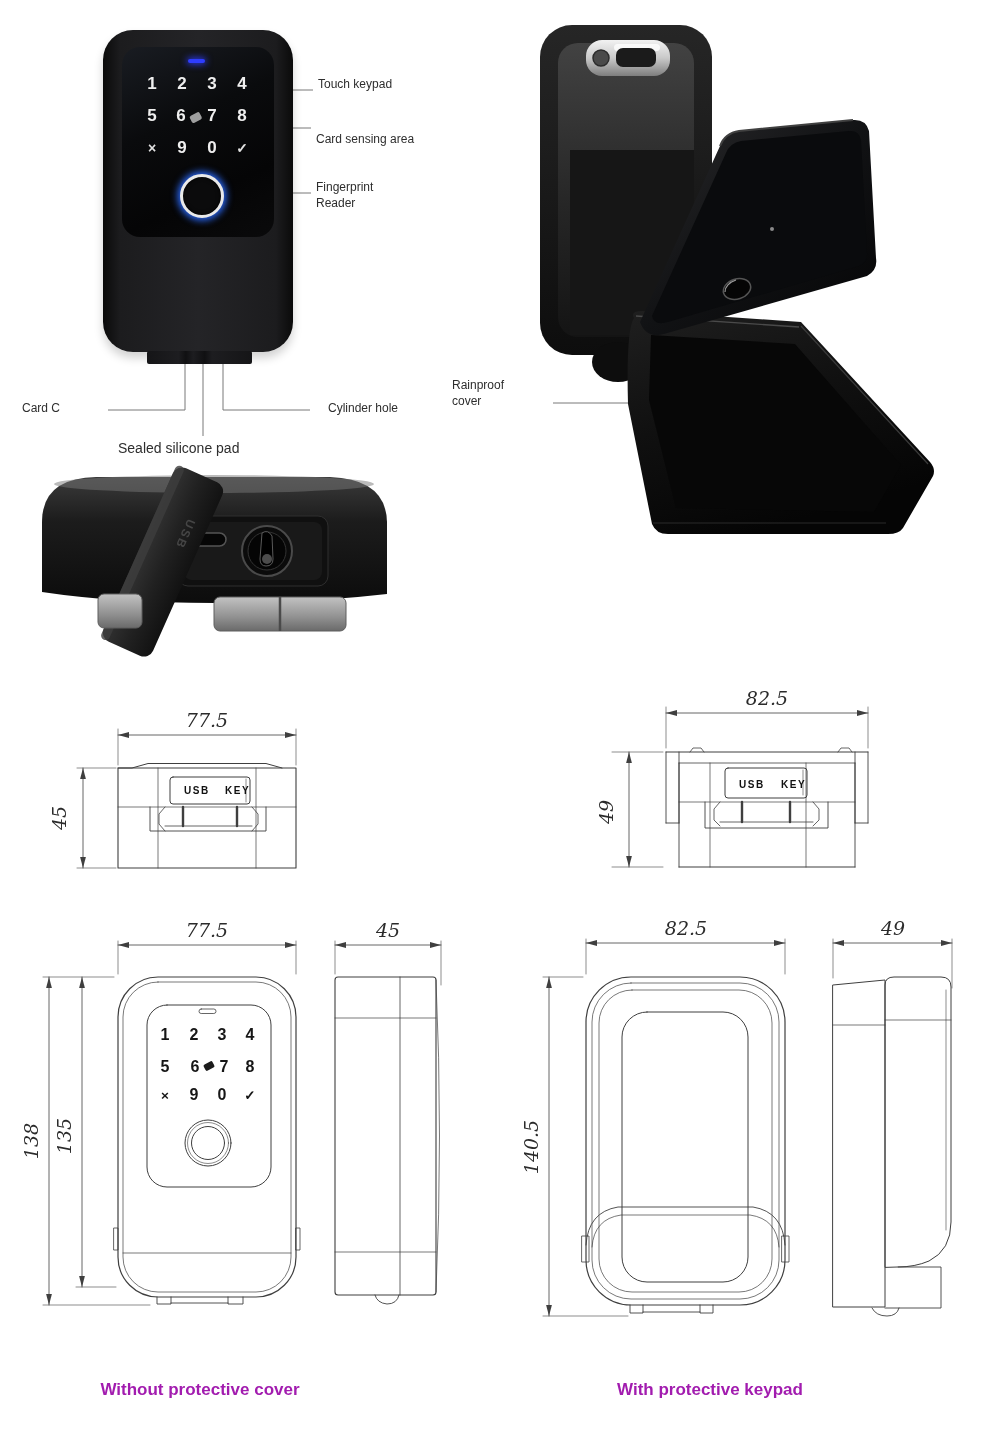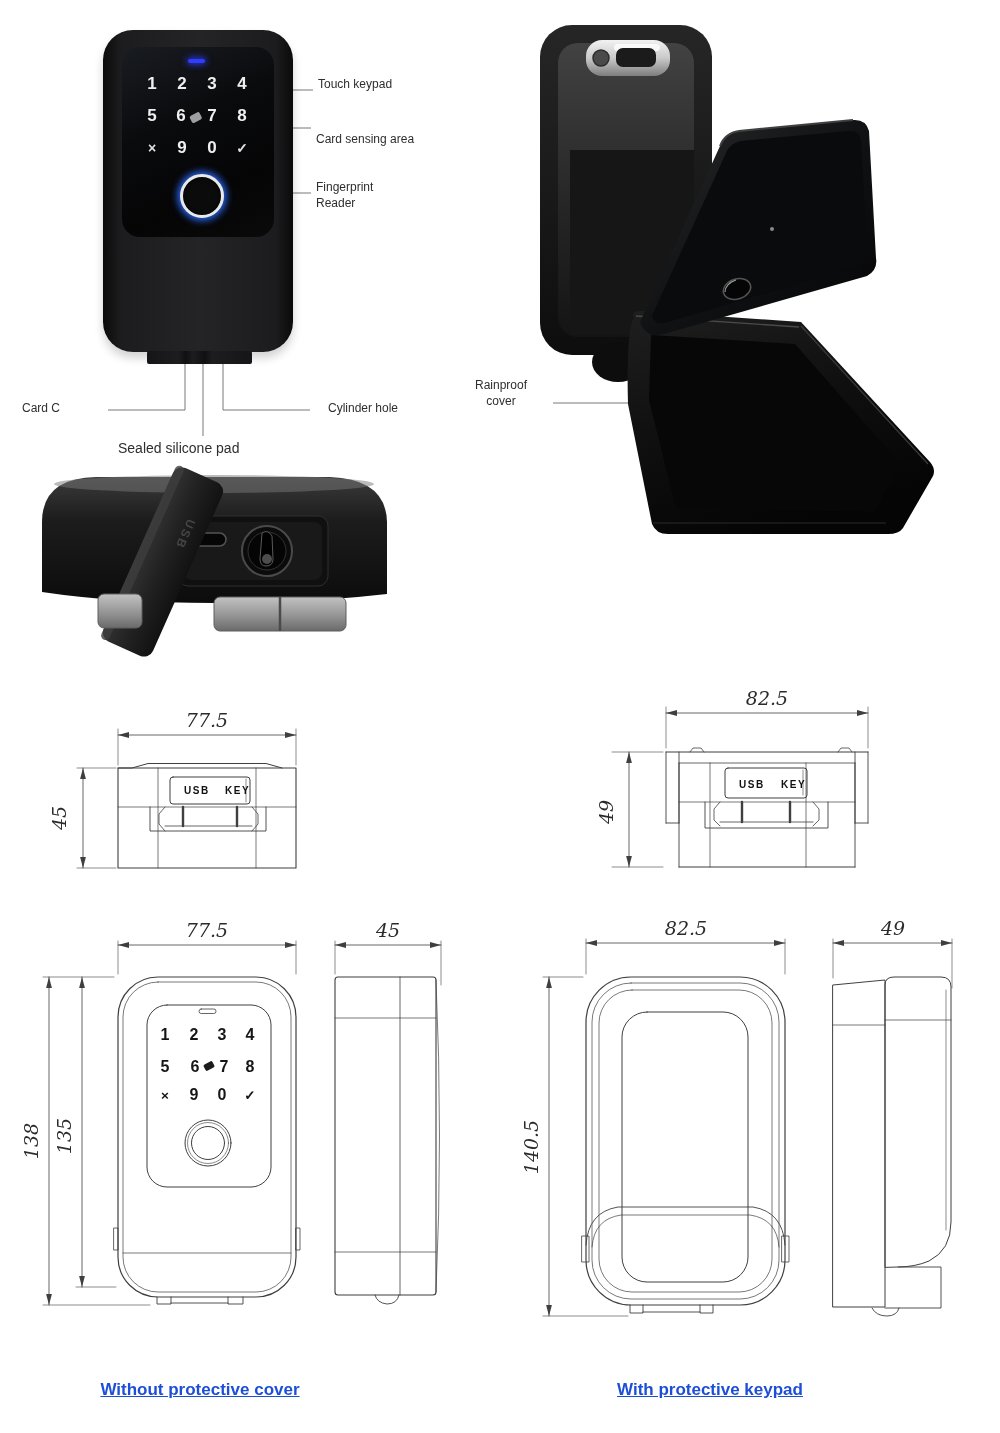--- a/index.html
+++ b/index.html
@@ -2,41 +2,41 @@
 <html><head>
 <meta charset="utf-8">
 <style>
   html,body{margin:0;padding:0;background:#fff;}
   body{width:1000px;height:1433px;position:relative;overflow:hidden;
        font-family:"Liberation Sans",sans-serif;color:#2e2e2e;}
   .art{position:absolute;left:0;top:0;width:1000px;height:1433px;}
 
   
   .lbl{position:absolute;font-size:12px;line-height:1.32;color:#2e2e2e;white-space:pre-line;}
-  .lbl.right{text-align:center;}
+  .lbl.right{text-align:left;}
 
   
   .device-photo{position:absolute;left:103px;top:30px;width:190px;height:322px;border-radius:30px;
     background:linear-gradient(90deg,#0a0a0a 0%,#1c1c1e 9%,#242427 50%,#1c1c1e 91%,#0a0a0a 100%);
     box-shadow:0 6px 10px rgba(0,0,0,.18);}
   .device-panel{position:absolute;left:19px;top:17px;width:152px;height:190px;border-radius:18px;
     background:linear-gradient(155deg,#191c22 0%,#0a0b0d 38%,#050506 72%,#0a0a0b 100%);}
   .led{position:absolute;left:66px;top:12px;width:17px;height:4px;border-radius:2px;
     background:#2e3dff;box-shadow:0 0 7px 1px #2e3dff;}
   .key{position:absolute;transform:translate(-50%,-50%);font-weight:bold;font-size:17px;color:#efefef;}
   .key.sm{font-size:14px;color:#e2e2e2;}
   .card-ic{position:absolute;left:67px;top:62px;transform:rotate(-28deg);opacity:.85;}
   .fp{position:absolute;left:58px;top:127px;width:38px;height:38px;border-radius:50%;
     border:3px solid #e9e9e9;background:#0b0b0c;
     box-shadow:0 0 7px 2.5px rgba(43,108,255,.95), inset 0 0 4px rgba(0,0,0,.9);}
   .device-foot{position:absolute;left:44px;top:321px;width:105px;height:13px;border-radius:2px;
     background:linear-gradient(90deg,#151517 0%,#1d1d20 30%,#101012 37%,#1d1d20 44%,#101012 55%,#1d1d20 62%,#151517 100%);}
 
   
-  .caption{position:absolute;font-weight:bold;font-size:17px;color:#1d4ed8;text-align:center;text-decoration:underline;}
+  .caption{position:absolute;font-weight:bold;font-size:17px;color:#a21caf;text-align:center;}
 
   
   .dim{font-style:italic;font-size:19px;font-family:"DejaVu Serif",serif;fill:#2b2b2b;}
   .port{font-weight:bold;font-size:10px;letter-spacing:1.5px;font-family:"Liberation Sans",sans-serif;fill:#111;}
   .kd{font-weight:bold;font-size:16px;font-family:"Liberation Sans",sans-serif;fill:#161616;text-anchor:middle;}
   .kd-sm{font-weight:bold;font-size:13.5px;font-family:"Liberation Sans",sans-serif;fill:#161616;text-anchor:middle;}
   .flaptxt{font-weight:bold;font-size:12px;letter-spacing:2px;font-family:"Liberation Sans",sans-serif;fill:#454545;}
 </style>
 </head>
 <body>

